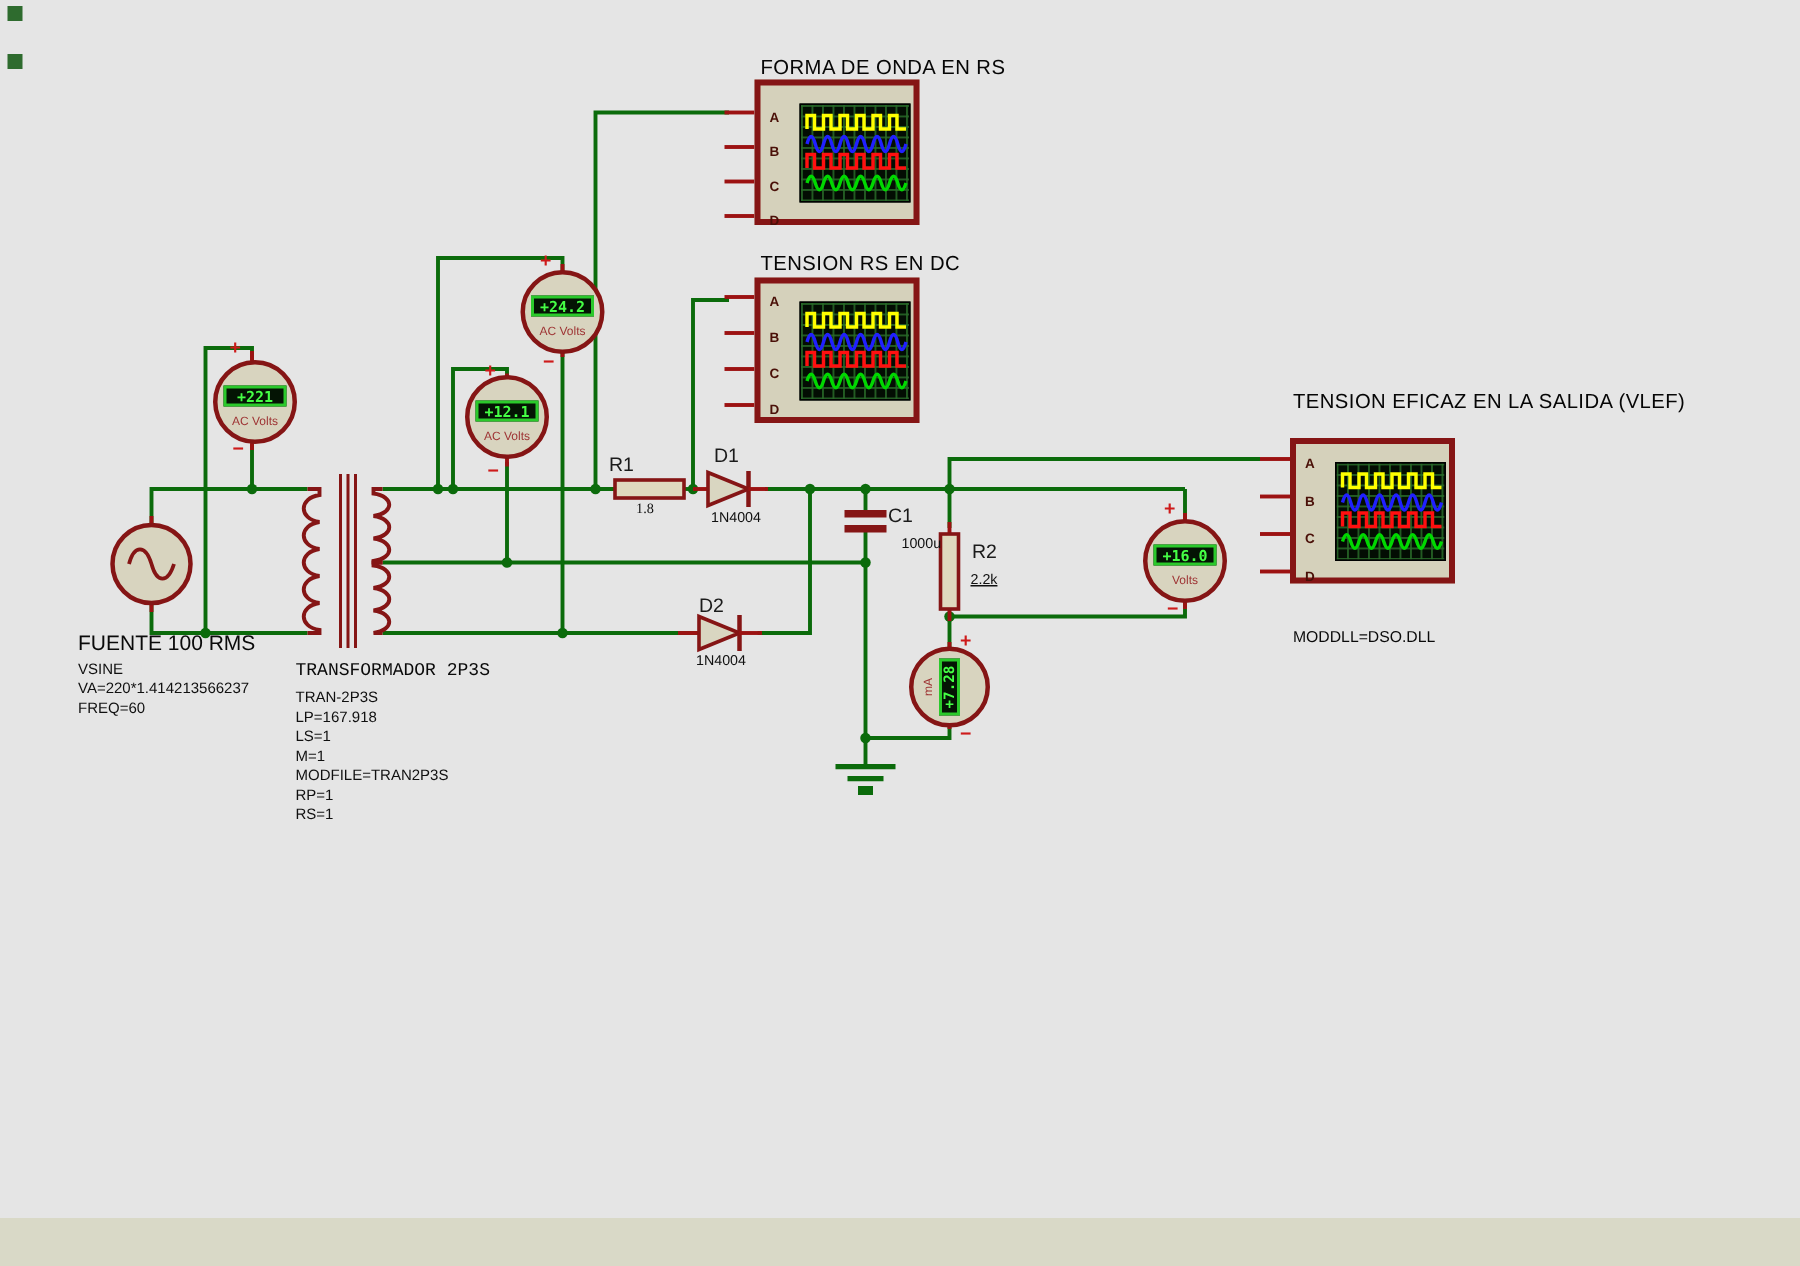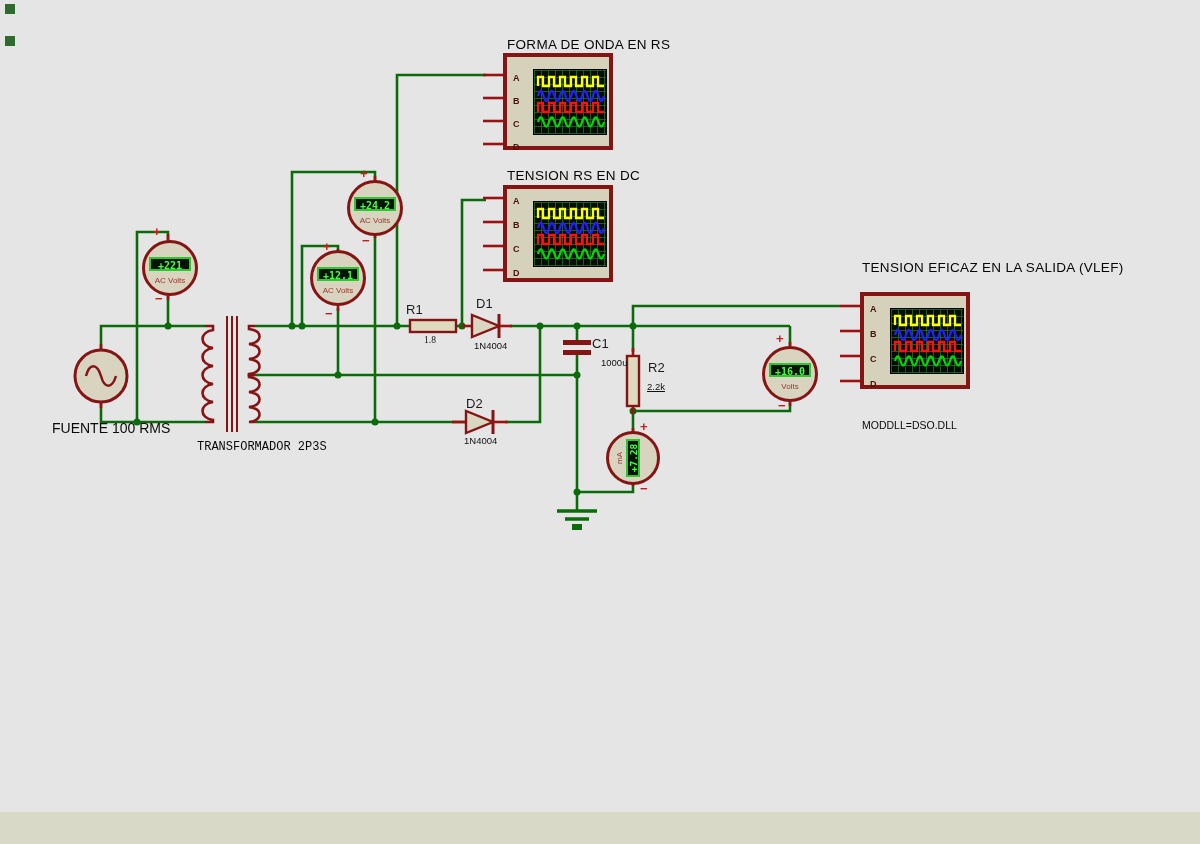--- a/index.html
+++ b/index.html
@@ -236,22 +236,36 @@
   </div>
 
   <span class="sign" style="left:640px;top:419px;">+</span>
   <span class="sign" style="left:640px;top:481px;">−</span>
   <div class="meter" style="left:606px;top:431px;width:54px;height:54px;">
     <div class="lcd-rot">+7.28</div>
     <div class="unit-rot">mA</div>
   </div>
 
   <div class="lbl" style="left:52px;top:420px;font-size:14px;">FUENTE 100 RMS</div>
+  <div class="lbl params" style="left:52px;top:440px;">
+    <div>VSINE</div>
+    <div>VA=220*1.414213566237</div>
+    <div>FREQ=60</div>
+  </div>
 
   <div class="lbl" style="left:197px;top:440px;font-size:12px;font-family:Liberation Mono, monospace;">TRANSFORMADOR 2P3S</div>
+  <div class="lbl params" style="left:197px;top:459px;">
+    <div>TRAN-2P3S</div>
+    <div>LP=167.918</div>
+    <div>LS=1</div>
+    <div>M=1</div>
+    <div>MODFILE=TRAN2P3S</div>
+    <div>RP=1</div>
+    <div>RS=1</div>
+  </div>
 
   <div class="lbl ref" style="left:406px;top:302px;">R1</div>
   <div class="lbl val" style="left:424px;top:335px;font-family:Liberation Serif, serif;">1.8</div>
 
   <div class="lbl ref" style="left:476px;top:296px;">D1</div>
   <div class="lbl val" style="left:474px;top:340px;">1N4004</div>
 
   <div class="lbl ref" style="left:466px;top:396px;">D2</div>
   <div class="lbl val" style="left:464px;top:435px;">1N4004</div>
 

